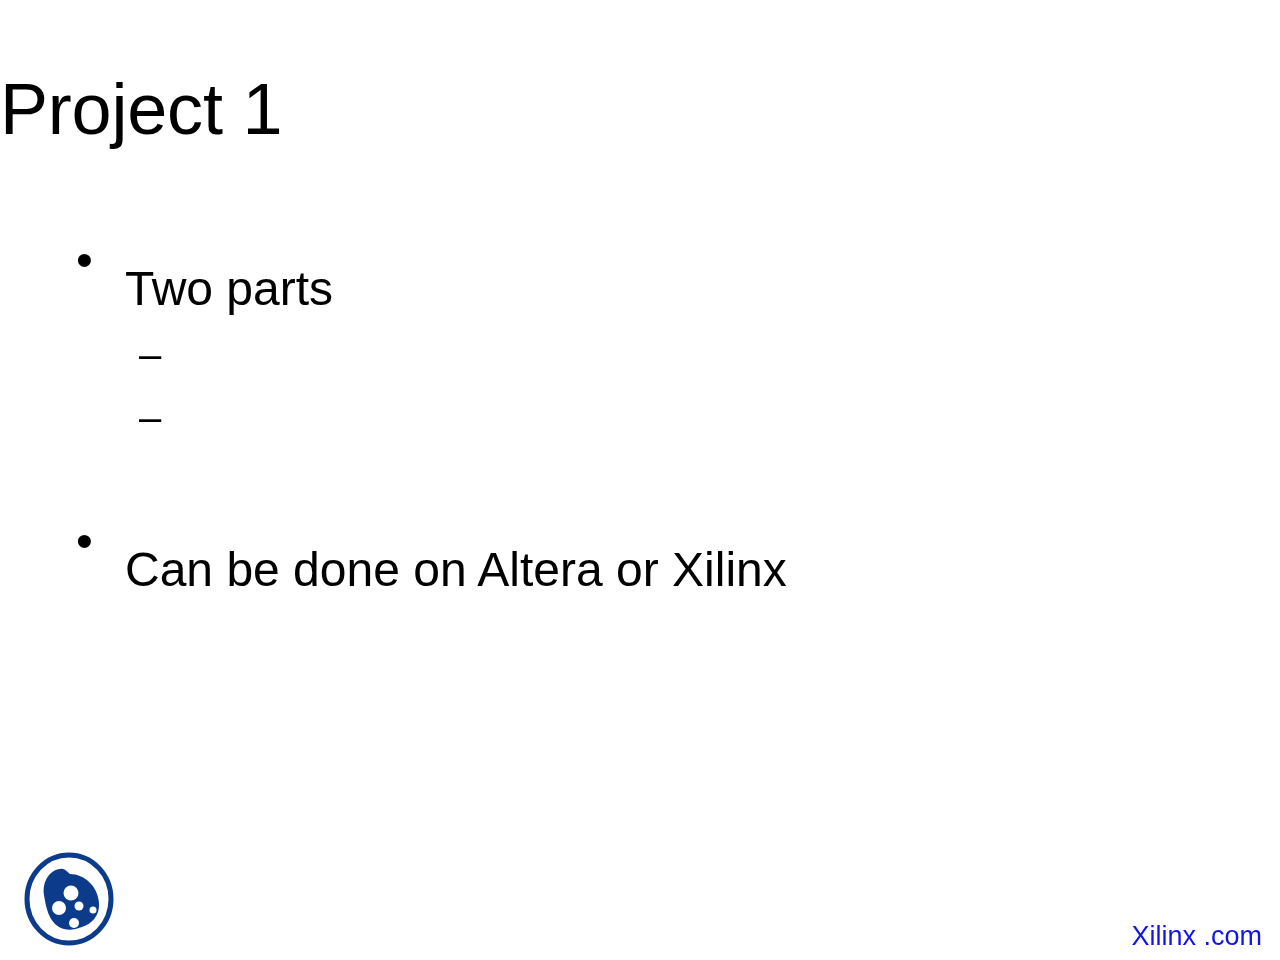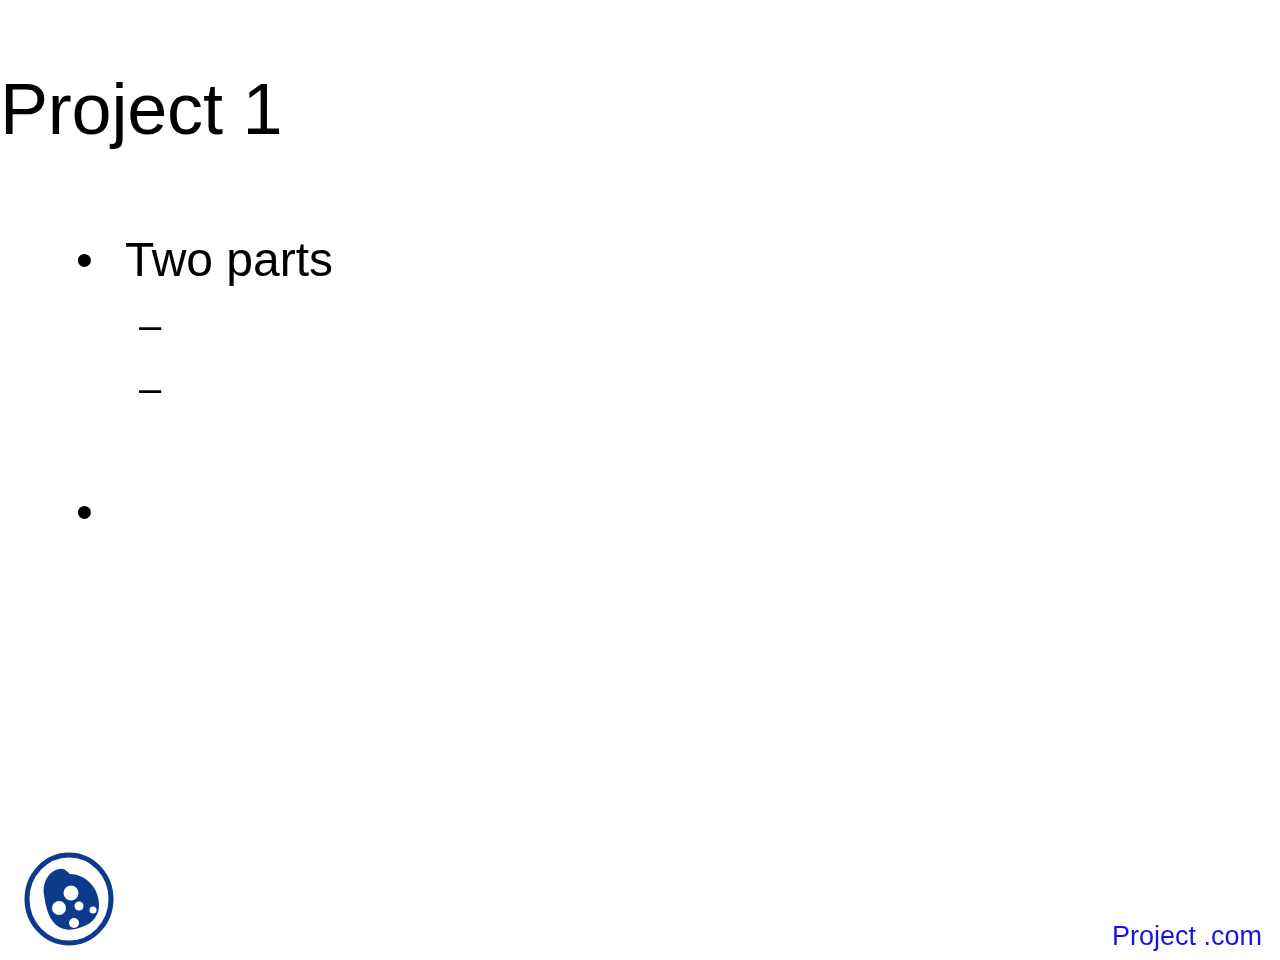--- a/index.html
+++ b/index.html
@@ -74,20 +74,21 @@
   .bullet-row.level-2 .marker {
     width: 44px;
     flex: 0 0 44px;
     font-size: 40px;
     line-height: 1.18;
     text-align: left;
   }
 
   .bullet-row .btext {
     white-space: nowrap;
+    margin-top: 29px;
   }
 
   
   .gap-1 { height: 14px; }
   .gap-2 { height: 16px; }
   .gap-blank { height: 72px; }
 
   
   .logo {
     position: absolute;
@@ -133,20 +134,21 @@
     <div class="gap-2"></div>
 
     <div class="bullet-row level-2">
       <span class="marker">–</span>
     </div>
 
     <div class="gap-blank"></div>
 
     <div class="bullet-row level-1">
       <span class="marker">•</span>
+      <span class="btext">Can be done on Altera or Xilinx</span>
     </div>
 
   </div>
 
   <div class="logo">
     <svg viewBox="0 0 94 96" xmlns="http://www.w3.org/2000/svg" aria-hidden="true">
 
       <ellipse cx="47" cy="48" rx="42" ry="44" fill="none" stroke="#0d3b8c" stroke-width="5"></ellipse>
 
       <path d="M22 44
@@ -158,15 +160,15 @@
                C 27 70, 24 57, 22 44 Z" fill="#0d3b8c"></path>
 
       <circle cx="49" cy="42" r="7.5" fill="#ffffff"></circle>
       <circle cx="37" cy="57" r="7" fill="#ffffff"></circle>
       <circle cx="57" cy="55" r="4.5" fill="#ffffff"></circle>
       <circle cx="71" cy="59" r="3.5" fill="#ffffff"></circle>
       <circle cx="52" cy="72" r="5" fill="#ffffff"></circle>
     </svg>
   </div>
 
-  <div class="watermark">Project .com</div>
+  <div class="watermark">Xilinx .com</div>
 
 </div>
 
 </body></html>

